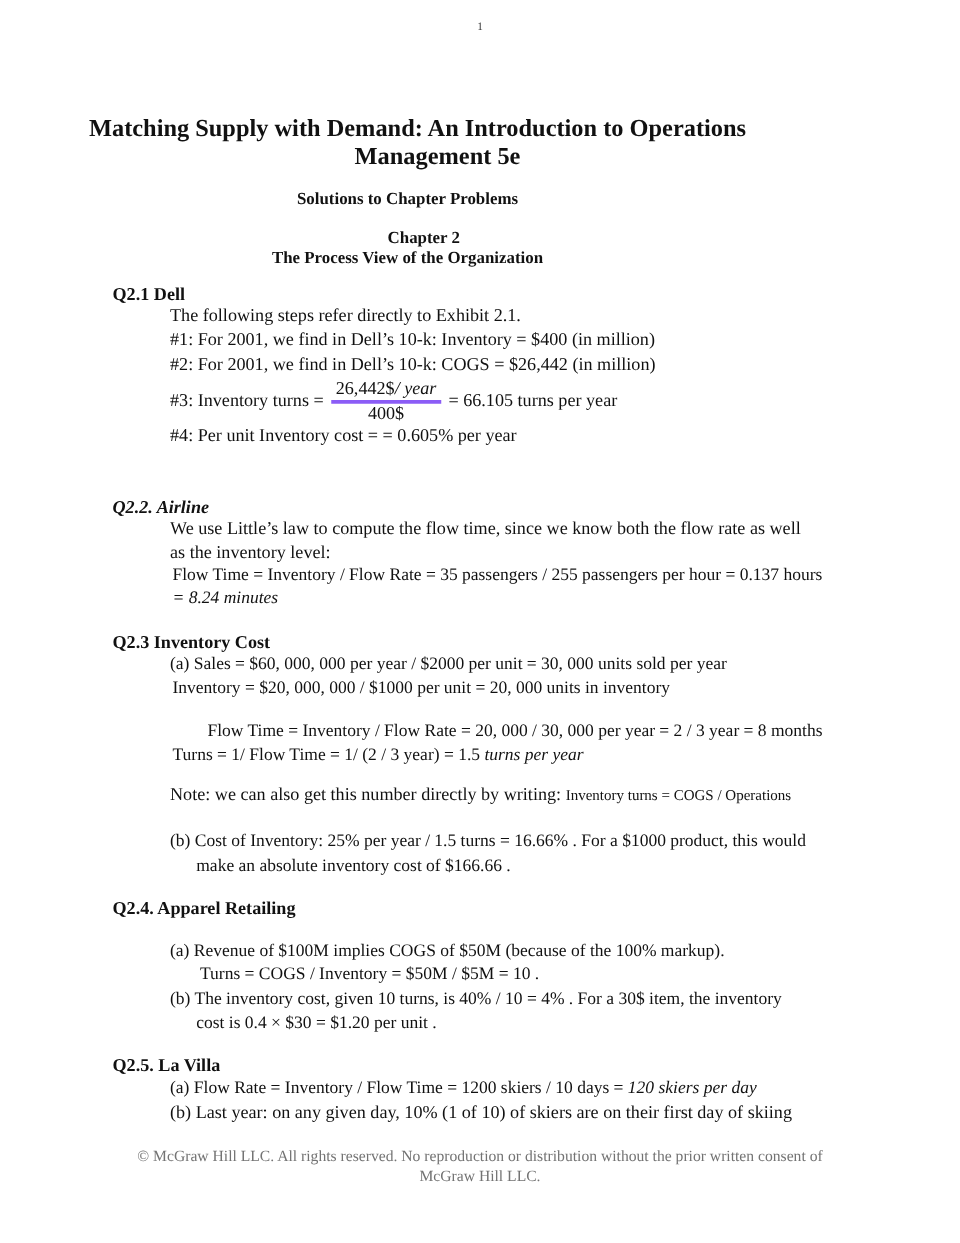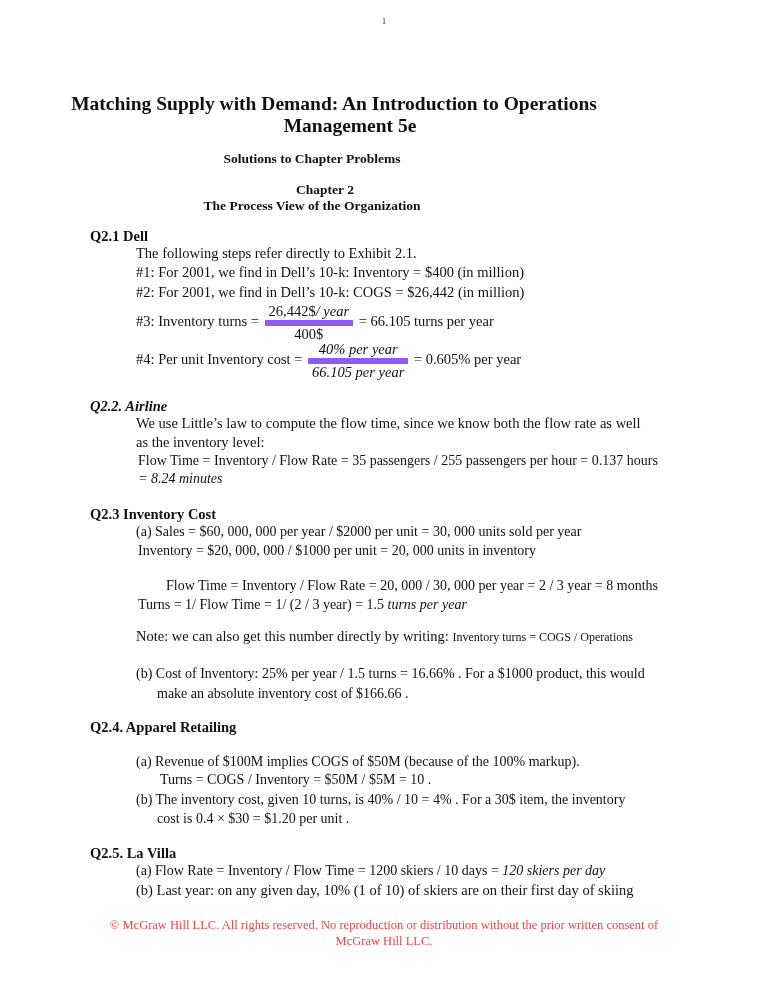--- a/index.html
+++ b/index.html
@@ -1,30 +1,30 @@
 <!DOCTYPE html>
 <html><head>
   <meta charset="utf-8">
   <style>
     html, body { margin: 0; padding: 0; background: #ffffff; }
     body { width: 768px; height: 994px; position: relative; overflow: hidden;
            font-family: "Liberation Serif", serif; color: #111; }
     .abs { position: absolute; white-space: nowrap; }
     .page-num { font-size: 9px; left: 0; width: 768px; text-align: center; top: 16px; color: #333; }
     .title { font-size: 19.5px; font-weight: bold; left: 0; width: 668px; text-align: center; line-height: 22px; }
-    .subtitle { font-size: 13.5px; font-weight: bold; left: 2px; width: 620px; text-align: center; line-height: 17px; }
+    .subtitle { font-size: 13.5px; font-weight: bold; left: 16px; width: 620px; text-align: center; line-height: 17px; }
     .heading { font-size: 14.5px; font-weight: bold; left: 90px; }
     .body { font-size: 14.5px; }
     .eq { font-size: 14px; }
     .small { font-size: 12px; }
     .ital { font-style: italic; }
     .frac { display: inline-block; vertical-align: middle; text-align: center; margin: 0 2px; }
     .frac .num { display: block; padding: 0 4px; line-height: 17px; }
-    .frac .den { display: block; border-top: 6px solid #8b5cf6; padding: 0 4px; line-height: 17px; }
-    .footer { font-size: 12.5px; left: 0; width: 768px; text-align: center; line-height: 16px; color: #ef4444; }
+    .frac .den { display: block; border-top: 3px solid #8b5cf6; padding: 0 4px; line-height: 17px; }
+    .footer { font-size: 12.5px; left: 0; width: 768px; text-align: center; line-height: 16px; color: #737373; }
   </style>
 </head>
 <body>
 
 <div class="abs page-num">1</div>
 
 <div class="abs title" style="top:93px;">Matching Supply with Demand: An Introduction to Operations</div>
 <div class="abs title" style="top:115px;margin-left:16px;">Management 5e</div>
 
 <div class="abs subtitle" style="top:150px;">Solutions to Chapter Problems</div>
@@ -41,24 +41,20 @@
   <span>#3: Inventory  turns =</span>
   <span class="frac">
     <span class="num"><span>26,442$</span><span class="ital">/ year</span></span>
     <span class="den">400$</span>
   </span>
   <span>= 66.105 turns per year</span>
 </div>
 
 <div class="abs body" style="left:136px; top:341px;">
   <span>#4: Per unit Inventory  cost =</span>
-  <span class="frac">
-    <span class="num ital">40% per year</span>
-    <span class="den ital">66.105 per year</span>
-  </span>
   <span>= 0.605% per year</span>
 </div>
 
 <div class="abs heading" style="top:398px;font-style:italic;">Q2.2. Airline</div>
 <div class="abs body" style="left:136px; top:415px;">We use Little’s law to compute the flow time, since we know both the flow rate as well</div>
 <div class="abs body" style="left:136px; top:434px;">as the inventory level:</div>
 <div class="abs eq" style="left:138px; top:453px;">Flow Time = Inventory / Flow Rate = 35 passengers / 255 passengers per hour = 0.137 hours</div>
 <div class="abs eq ital" style="left:138px; top:471px;">= 8.24 minutes</div>
 
 <div class="abs heading" style="top:506px;">Q2.3 Inventory Cost</div>

